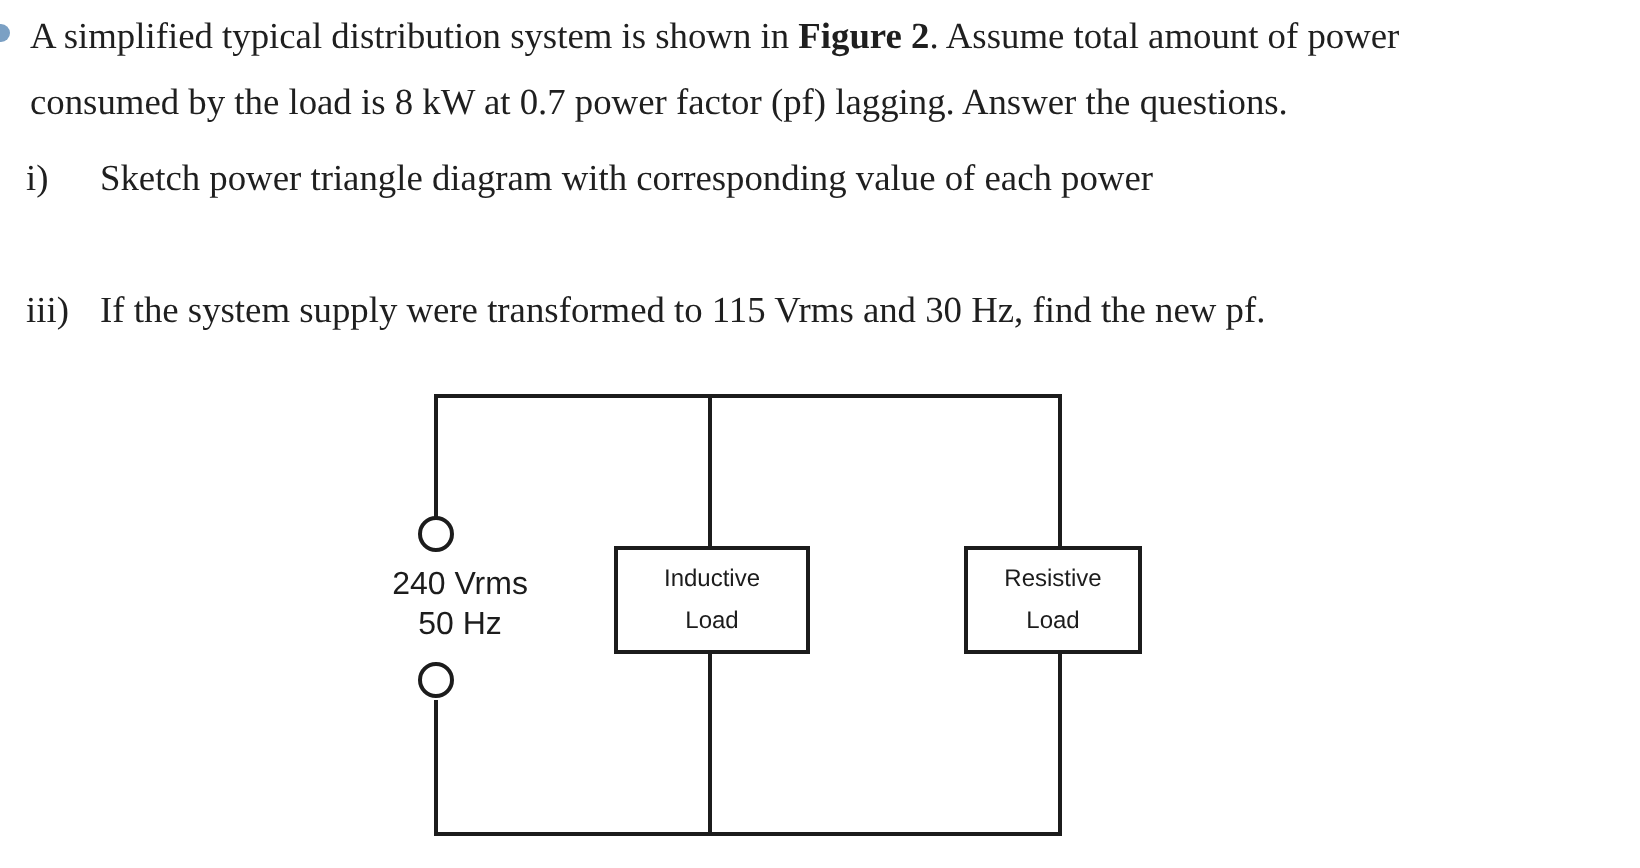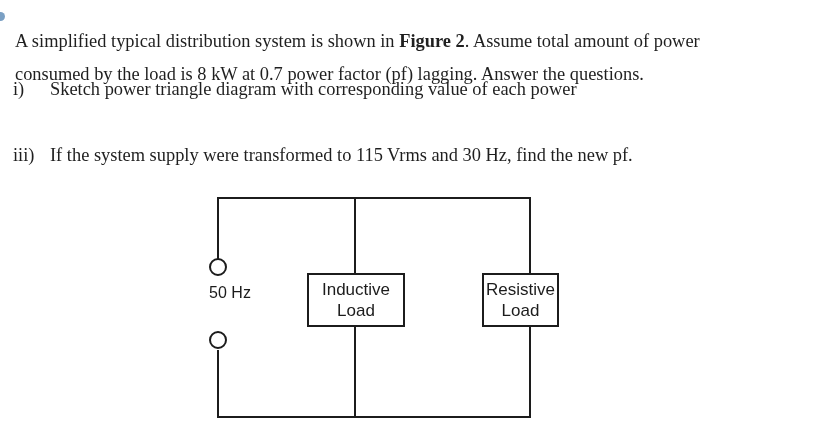--- a/index.html
+++ b/index.html
@@ -20,21 +20,20 @@
     font-family: "Liberation Serif", serif;
     color: var(--text);
   }
   
   .tline {
     position: absolute;
     font-size: 18.4px;
     line-height: 22px;
     white-space: nowrap;
     color: var(--text);
-    margin-top: 23px;
   }
   .l1 { left: 15px; top: 7px; }
   .l2 { left: 15px; top: 40px; }
   .li-row .marker { position: absolute; left: 13px; }
   .li-row .li-text { position: absolute; left: 50px; text-align: right; }
   .r1 { top: 78px; }
   .r2 { top: 111px; }
   .r3 { top: 144px; }
   .li-row { position: absolute; left: 0; width: 820px; height: 24px; }
   .li-row span { font-size: 18.4px; line-height: 22px; white-space: nowrap; }
@@ -80,27 +79,27 @@
     top: 273px;
     height: 54px;
     border: 2px solid var(--wire);
     background: var(--bg);
     z-index: 2;
     display: flex;
     flex-direction: column;
     align-items: center;
     justify-content: center;
     font-family: "Liberation Sans", sans-serif;
-    font-size: 17px;
+    font-size: 12px;
     line-height: 21px;
     color: var(--diagram-text);
     text-align: center;
   }
   .box-inductive { left: 307px; width: 98px; }
-  .box-resistive { left: 482px; width: 77px; }
+  .box-resistive { left: 482px; width: 89px; }
 </style>
 </head>
 <body>
 
 <div class="page">
 
   <span class="bullet"></span>
 
   <div class="tline l1"><span>A simplified typical distribution system is shown in </span><b>Figure 2</b><span>. Assume total amount of power</span></div>
 
@@ -119,20 +118,21 @@
   <div class="wire w-bottom"></div>
   <div class="wire w-left-a"></div>
   <div class="wire w-left-b"></div>
   <div class="wire w-mid"></div>
   <div class="wire w-right"></div>
 
   <span class="terminal term-top"></span>
   <span class="terminal term-bot"></span>
 
   <div class="src-label">
+    <div>240 Vrms</div>
     <div>50 Hz</div>
   </div>
 
   <div class="load-box box-inductive">
     <div>Inductive</div>
     <div>Load</div>
   </div>
 
   <div class="load-box box-resistive">
     <div>Resistive</div>

